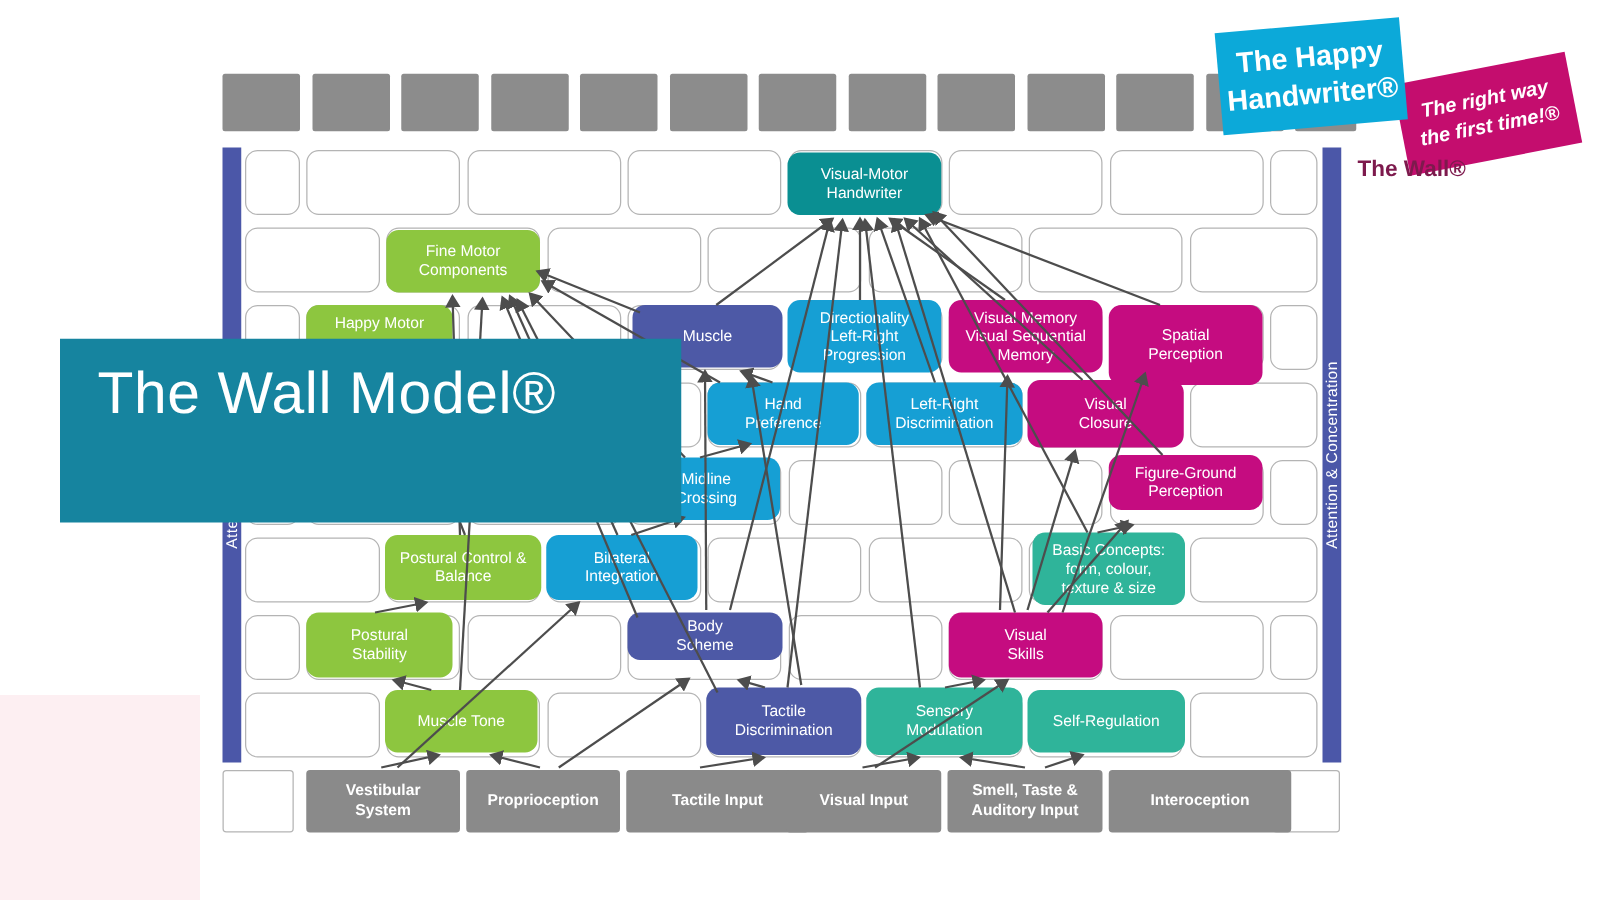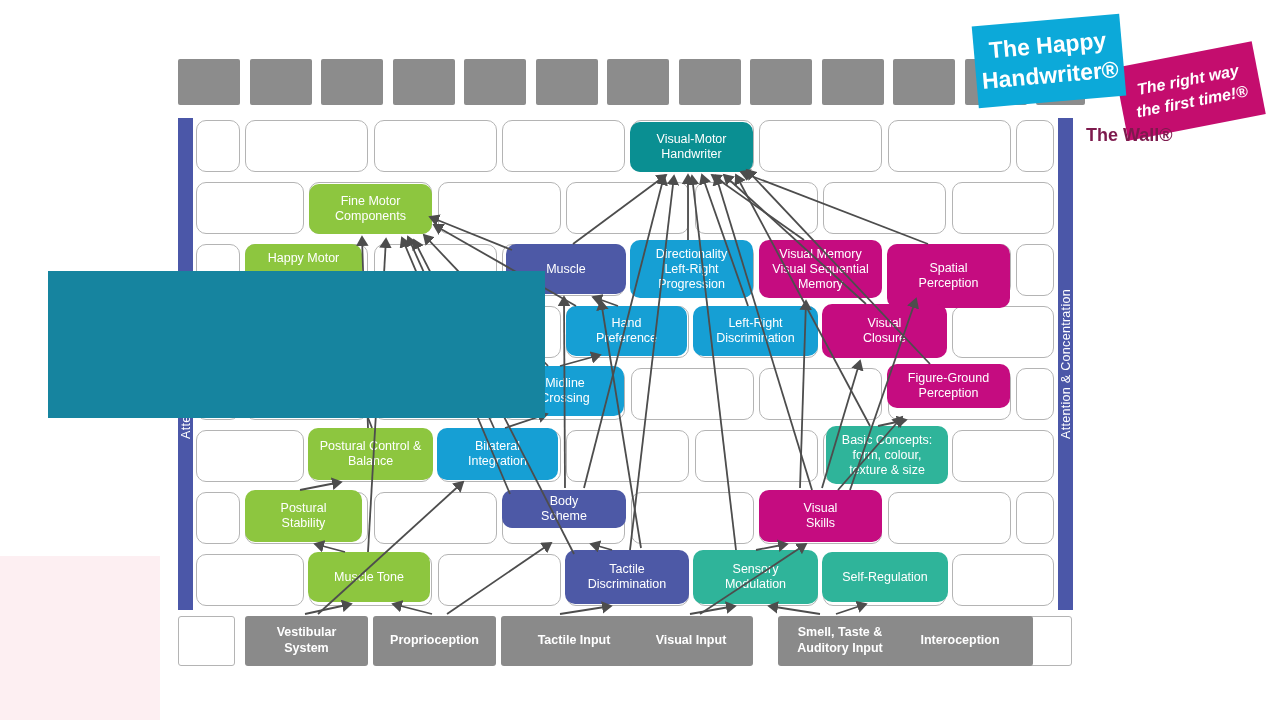--- a/index.html
+++ b/index.html
@@ -231,21 +231,21 @@
       </div>
       <div class="foundation-brick" style="left: 373px; width: 123px;">
         <span>Proprioception</span>
       </div>
       <div class="foundation-brick" style="left: 501px; width: 146px;">
         <span>Tactile Input</span>
       </div>
       <div class="foundation-brick" style="left: 629px; width: 124px;">
         <span>Visual Input</span>
       </div>
-      <div class="foundation-brick" style="left: 758px; width: 124px; margin-left: 20px;">
+      <div class="foundation-brick" style="left: 758px; width: 124px;">
         <span>Smell, Taste &amp;
 Auditory Input</span>
       </div>
       <div class="foundation-brick" style="left: 887px; width: 146px;">
         <span>Interoception</span>
       </div>
     </div>
 
   <svg class="edges-layer" width="1280" height="720">
     <defs>
@@ -295,20 +295,21 @@
         <line x1="447" y1="614" x2="551" y2="543" marker-end="url(#ah)"></line>
         <line x1="305" y1="614" x2="351" y2="604" marker-end="url(#ah)"></line>
         <line x1="318" y1="614" x2="463" y2="482" marker-end="url(#ah)"></line>
         <line x1="345" y1="552" x2="315" y2="544" marker-end="url(#ah)"></line>
         <line x1="300" y1="490" x2="341" y2="482" marker-end="url(#ah)"></line>
         <line x1="372" y1="428" x2="321" y2="298" marker-end="url(#ah)"></line>
       </g>
   </svg>
 
   <div class="overlay-banner">
+    <div>The Wall Model®</div>
   </div>
 
   <div class="logo-magenta">
     <div>The right way</div>
     <div>the first time!®</div>
   </div>
   <div class="logo-cyan">
     <div>The Happy</div>
     <div>Handwriter®</div>
   </div>

